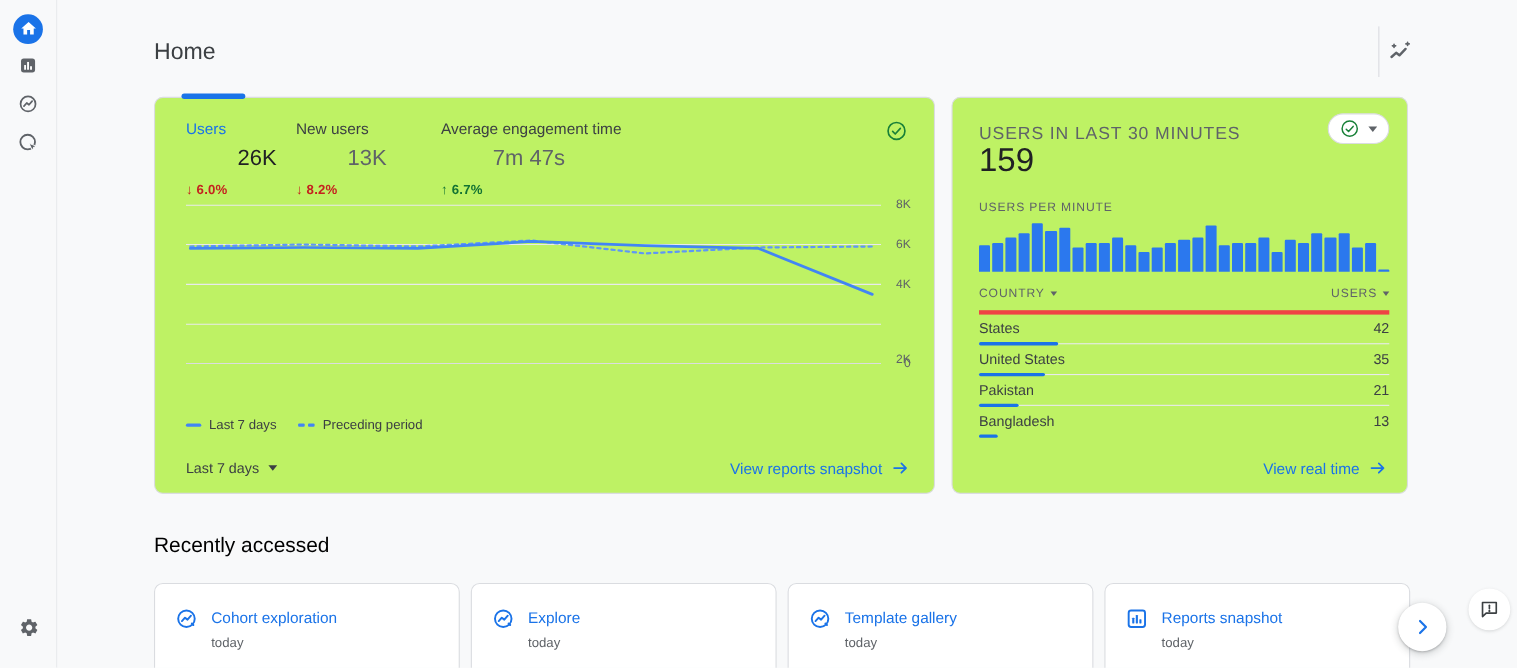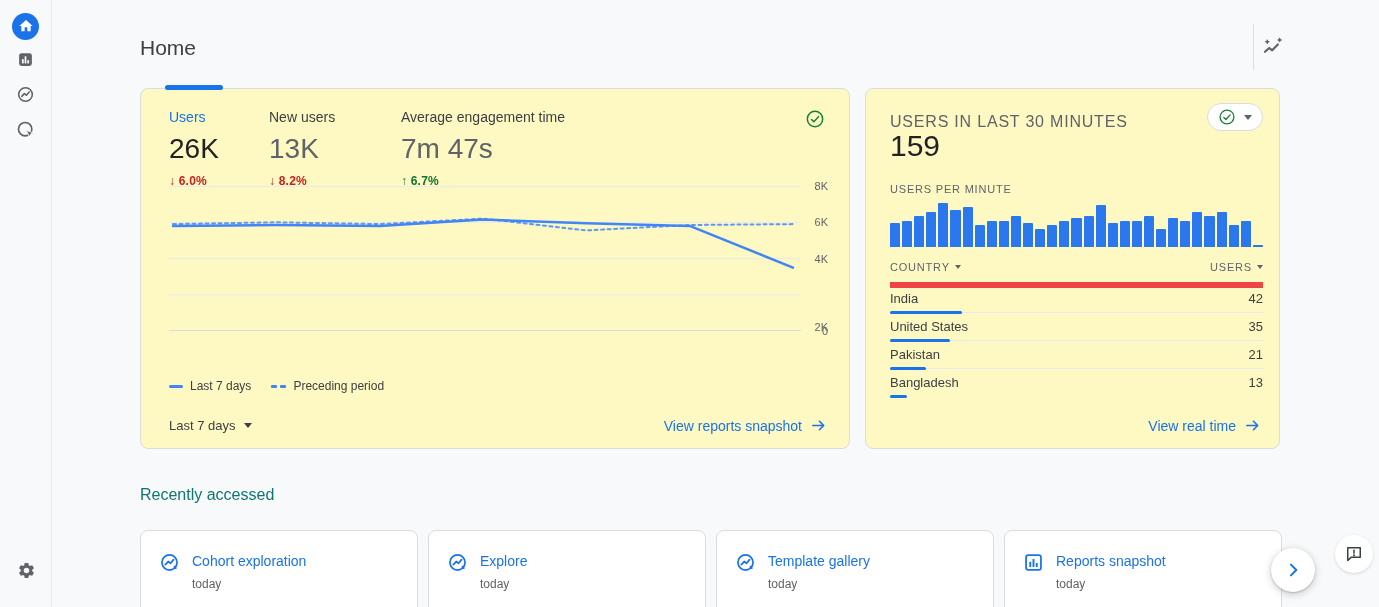--- a/index.html
+++ b/index.html
@@ -13,33 +13,33 @@
     border-right:1px solid #e8eaed;box-sizing:border-box;display:flex;flex-direction:column;
     align-items:center;padding-top:12px;z-index:5;}
   .nav-item{width:28px;height:28px;margin-bottom:7px;display:flex;align-items:center;justify-content:center;cursor:pointer;border:none;background:none;padding:0;}
   .nav-home-bg{width:27px;height:27px;border-radius:50%;background:#1a73e8;display:flex;align-items:center;justify-content:center;}
   .nav-settings{position:absolute;bottom:14px;left:12px;}
   
   .page-title{position:absolute;left:140px;top:36px;font-size:21px;font-weight:400;color:#3c4043;margin:0;}
   .header-divider{position:absolute;left:1253px;top:24px;width:1px;height:46px;background:#dadce0;}
   .insights-btn{position:absolute;left:1258px;top:33px;width:30px;height:30px;border:none;background:none;padding:0;cursor:pointer;display:flex;align-items:center;justify-content:center;}
   
-  .card{position:absolute;background:#fef9c3;border:1px solid #dadce0;border-radius:8px;box-sizing:border-box;}
+  .card{position:absolute;background:#bef264;border:1px solid #dadce0;border-radius:8px;box-sizing:border-box;}
   .overview-card{left:140px;top:88px;width:710px;height:361px;}
   .realtime-card{left:865px;top:88px;width:415px;height:361px;}
   .tab-indicator{position:absolute;left:24px;top:-4px;width:58px;height:5px;border-radius:3px;background:#1a73e8;}
   
   .metrics-row{position:absolute;left:28px;top:20px;right:60px;display:flex;}
   .metric{cursor:pointer;}
   .metric:nth-child(1){width:100px;}
   .metric:nth-child(2){width:132px;}
   .metric:nth-child(3){width:228px;}
   .m-label{font-size:14px;color:#3c4043;}
   .metric.selected .m-label{color:#1a73e8;}
-  .m-value{font-size:28px;color:#5f6368;margin-top:8px;}
+  .m-value{font-size:20px;color:#5f6368;margin-top:8px;margin-left:47px;}
   .metric.selected .m-value{color:#202124;}
   .m-delta{font-size:12px;font-weight:700;margin-top:9px;letter-spacing:.2px;}
   .m-delta.down{color:#c5221f;}
   .m-delta.up{color:#137333;}
   .check-badge{position:absolute;right:24px;top:20px;cursor:pointer;}
   
   .plot{position:absolute;left:28px;top:97px;width:632px;height:145px;}
   .plot svg{display:block;width:632px;height:145px;}
   .ylabels{position:absolute;left:670px;top:97px;width:17px;height:145px;font-size:11px;color:#5f6368;}
   .ylabels span{position:absolute;right:0;line-height:11px;}
@@ -58,31 +58,31 @@
   .caret{width:0;height:0;border-left:4px solid transparent;border-right:4px solid transparent;border-top:5px solid #5f6368;display:inline-block;}
   .caret.dark{border-top-color:#3c4043;}
   .caret.sm{border-left-width:3.5px;border-right-width:3.5px;border-top-width:4px;}
   
   .rt-title{position:absolute;left:24px;top:24px;font-size:16px;font-weight:500;color:#5f6368;letter-spacing:.8px;}
   .pill{position:absolute;right:16px;top:14px;height:28px;padding:0 10px;border:1px solid #dadce0;border-radius:15px;background:#fff;display:flex;align-items:center;gap:8px;cursor:pointer;box-sizing:border-box;}
   .rt-value{position:absolute;left:24px;top:40px;font-size:30px;color:#202124;}
   .rt-sub{position:absolute;left:24px;top:94px;font-size:11px;font-weight:500;color:#5f6368;letter-spacing:.8px;}
   .bars{position:absolute;left:24px;right:16px;top:114px;height:44px;display:flex;align-items:flex-end;gap:2px;}
   .bar{flex:1;background:#2b78ee;border-radius:1px 1px 0 0;min-height:1px;}
-  .table-head{position:absolute;left:24px;right:16px;top:172px;display:flex;justify-content:space-between;align-items:center;padding-bottom:9px;border-bottom:6px solid #ef4444;font-size:11px;font-weight:500;color:#5f6368;letter-spacing:.8px;}
+  .table-head{position:absolute;left:24px;right:16px;top:172px;display:flex;justify-content:space-between;align-items:center;padding-bottom:9px;border-bottom:4px solid #ef4444;font-size:11px;font-weight:500;color:#5f6368;letter-spacing:.8px;}
   .th-cell{display:flex;align-items:center;gap:5px;cursor:pointer;}
   .c-rows{position:absolute;left:24px;right:16px;top:196px;}
   .c-row{position:relative;height:27px;display:flex;justify-content:space-between;align-items:center;border-bottom:1px solid #e8eaed;cursor:pointer;}
   .c-row:last-child{border-bottom:none;}
   .c-name{font-size:13px;font-weight:500;color:#3c4043;}
   .c-val{font-size:13px;color:#3c4043;}
   .c-bar{position:absolute;left:0;bottom:-2px;height:3px;background:#1a73e8;border-radius:2px;z-index:2;}
   .rt-footer{position:absolute;right:18px;bottom:14px;}
   
-  .recent-title{position:absolute;left:140px;top:486px;font-size:16px;font-weight:400;color:#0f766e;margin:0;}
+  .recent-title{position:absolute;left:140px;top:486px;font-size:19px;font-weight:400;color:#000000;margin:0;}
   .recent-row{position:absolute;left:140px;top:530px;width:1142px;display:flex;gap:10px;}
   .r-card{width:278px;height:110px;background:#fff;border:1px solid #dadce0;border-radius:8px;box-sizing:border-box;padding:22px 18px;display:flex;gap:12px;align-items:flex-start;cursor:pointer;}
   .r-icon{flex:0 0 auto;display:flex;margin-top:-1px;}
   .r-title{font-size:14px;font-weight:500;color:#1a73e8;}
   .r-time{font-size:12px;color:#5f6368;margin-top:8px;}
   .carousel-next{position:absolute;left:1271px;top:548px;width:44px;height:44px;border-radius:50%;background:#fff;border:none;box-shadow:0 1px 2px rgba(60,64,67,.3),0 2px 6px 2px rgba(60,64,67,.15);display:flex;align-items:center;justify-content:center;cursor:pointer;z-index:6;padding:0;}
   .feedback-btn{position:absolute;left:1335px;top:535px;width:38px;height:38px;border-radius:50%;background:#fff;border:none;box-shadow:0 1px 3px rgba(60,64,67,.18);display:flex;align-items:center;justify-content:center;cursor:pointer;z-index:6;padding:0;}
 </style>
 </head>
 <body>
@@ -261,21 +261,21 @@
       <span>COUNTRY</span>
       <span class="caret sm"></span>
     </span>
     <span class="th-cell">
       <span>USERS</span>
       <span class="caret sm"></span>
     </span>
   </div>
   <div class="c-rows" id="country-rows">
       <div class="c-row">
-        <span class="c-name">India</span>
+        <span class="c-name">States</span>
         <span class="c-val">42</span>
         <span class="c-bar" style="width:72px"></span>
       </div>
       <div class="c-row">
         <span class="c-name">United States</span>
         <span class="c-val">35</span>
         <span class="c-bar" style="width:60px"></span>
       </div>
       <div class="c-row">
         <span class="c-name">Pakistan</span>

